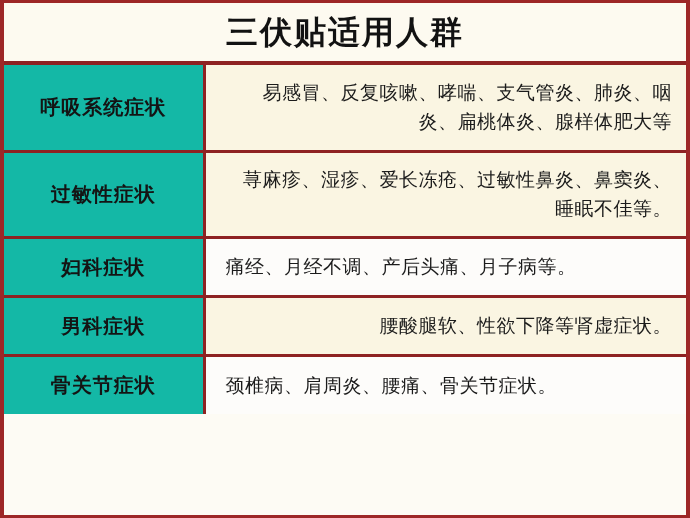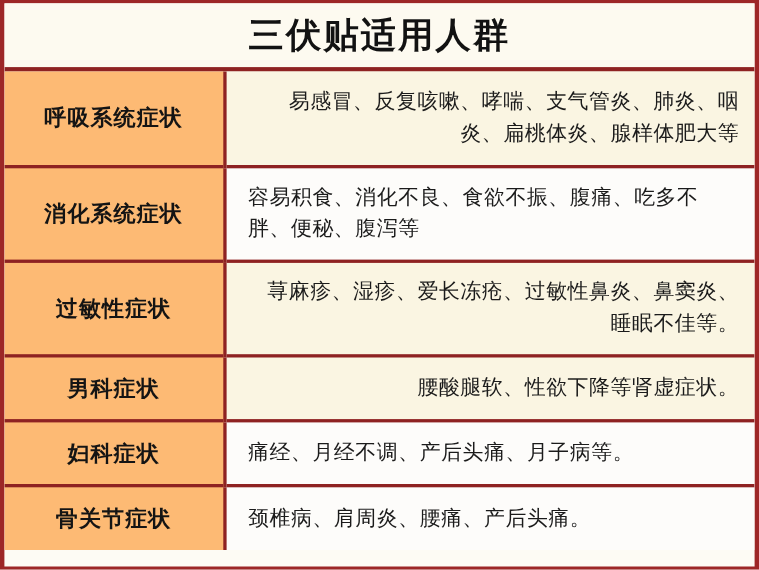--- a/index.html
+++ b/index.html
@@ -58,21 +58,21 @@
     border-bottom: 3px solid #8e2222;
   }
 
   .symptom-table tr:last-child {
     border-bottom: none;
     padding-left: 41px;
   }
 
   .cat-cell {
     width: 200px;
-    background: #fdba74;
+    background: #14b8a6;
     border-right: 3px solid #8e2222;
     text-align: center;
     vertical-align: middle;
     padding: 6px 4px;
     box-sizing: border-box;
   }
 
   .cat-label {
     font-family: "DejaVu Sans", "Liberation Sans", sans-serif;
     font-size: 20px;
@@ -120,61 +120,53 @@
 
       <tr class="row-h-tall">
         <td class="cat-cell">
           <div class="cat-label">呼吸系统症状</div>
         </td>
         <td class="desc-cell tint-cream">
           <div class="desc-text">易感冒、反复咳嗽、哮喘、支气管炎、肺炎、咽炎、扁桃体炎、腺样体肥大等</div>
         </td>
       </tr>
 
-      <tr class="row-h-mid">
-        <td class="cat-cell">
-          <div class="cat-label">消化系统症状</div>
-        </td>
-        <td class="desc-cell tint-white">
-          <div class="desc-text">容易积食、消化不良、食欲不振、腹痛、吃多不胖、便秘、腹泻等</div>
-        </td>
-      </tr>
 
       <tr class="row-h-mid">
         <td class="cat-cell">
           <div class="cat-label">过敏性症状</div>
         </td>
         <td class="desc-cell tint-cream">
           <div class="desc-text">荨麻疹、湿疹、爱长冻疮、过敏性鼻炎、鼻窦炎、睡眠不佳等。</div>
+        </td>
+      </tr>
+
+      <tr class="row-h-short">
+        <td class="cat-cell">
+          <div class="cat-label">妇科症状</div>
+        </td>
+        <td class="desc-cell tint-white">
+          <div class="desc-text">痛经、月经不调、产后头痛、月子病等。</div>
         </td>
       </tr>
 
       <tr class="row-h-short">
         <td class="cat-cell">
           <div class="cat-label">男科症状</div>
         </td>
         <td class="desc-cell tint-cream">
           <div class="desc-text">腰酸腿软、性欲下降等肾虚症状。</div>
         </td>
       </tr>
 
       <tr class="row-h-short">
         <td class="cat-cell">
-          <div class="cat-label">妇科症状</div>
-        </td>
-        <td class="desc-cell tint-white">
-          <div class="desc-text">痛经、月经不调、产后头痛、月子病等。</div>
-        </td>
-      </tr>
-
-      <tr class="row-h-short">
-        <td class="cat-cell">
           <div class="cat-label">骨关节症状</div>
         </td>
         <td class="desc-cell tint-white">
-          <div class="desc-text">颈椎病、肩周炎、腰痛、产后头痛。</div>
+          <div class="desc-text">颈椎病、肩周炎、腰痛、骨关节症状。</div>
         </td>
       </tr>
 
     </tbody>
   </table>
 
 </div>
 
 </body></html>

